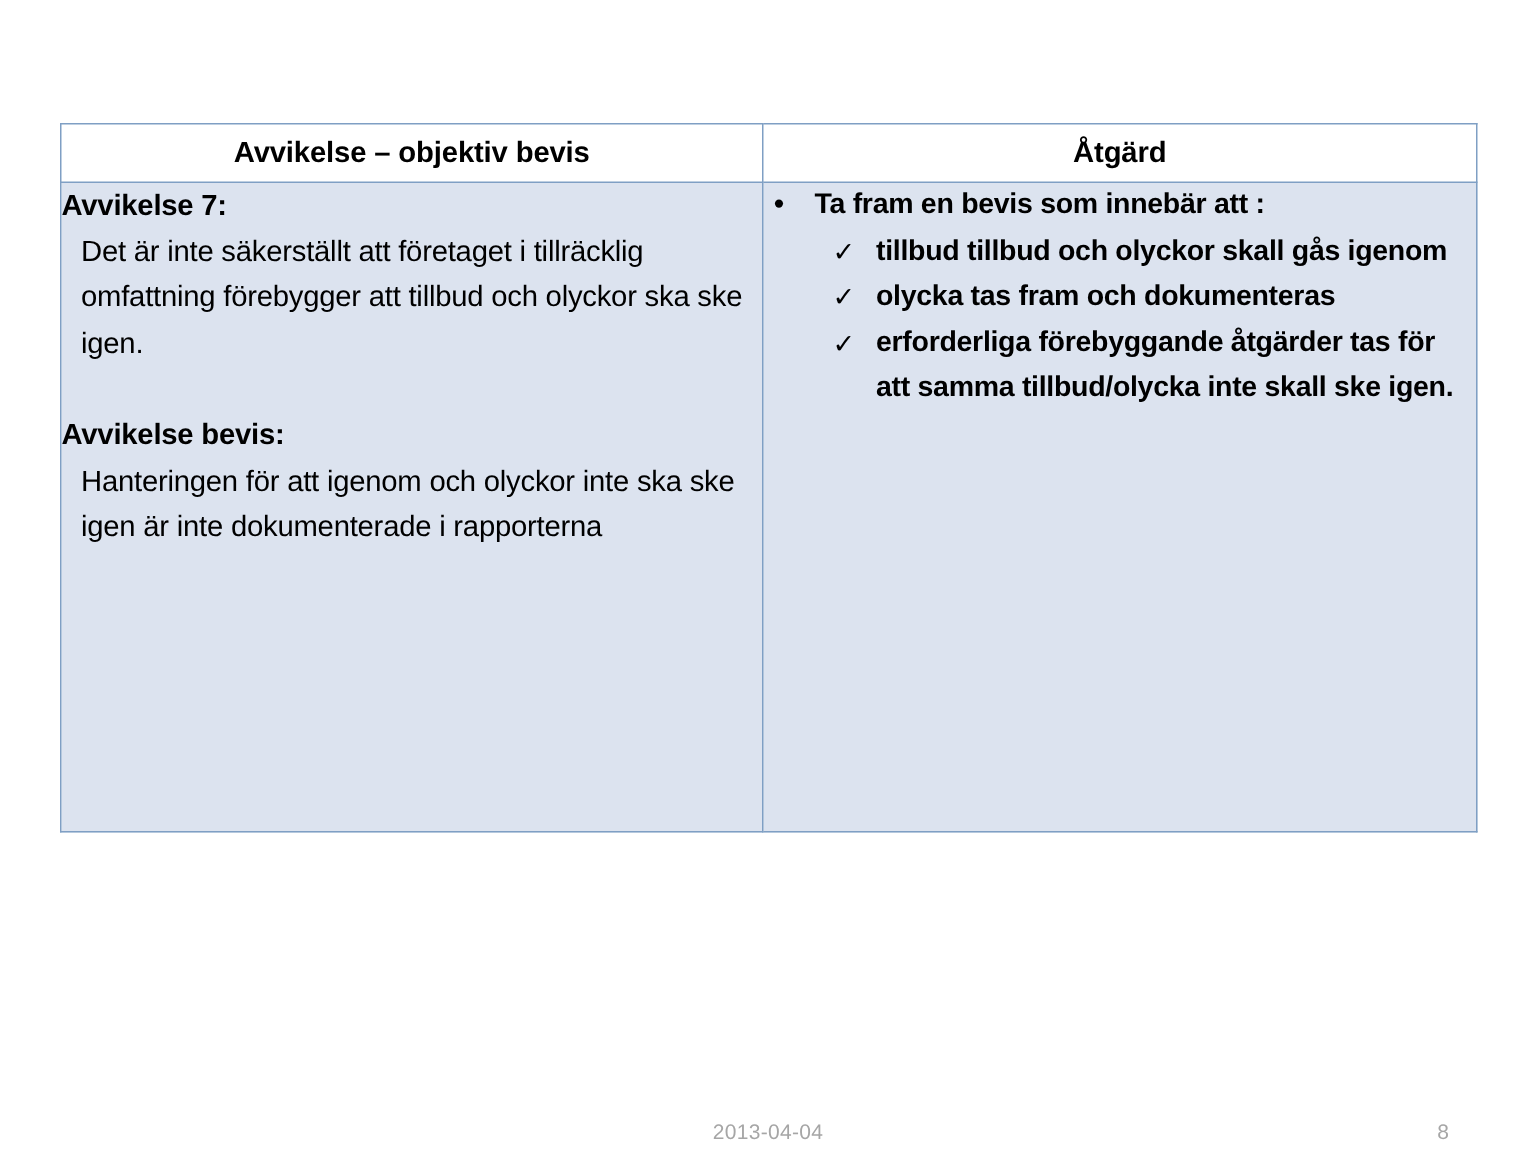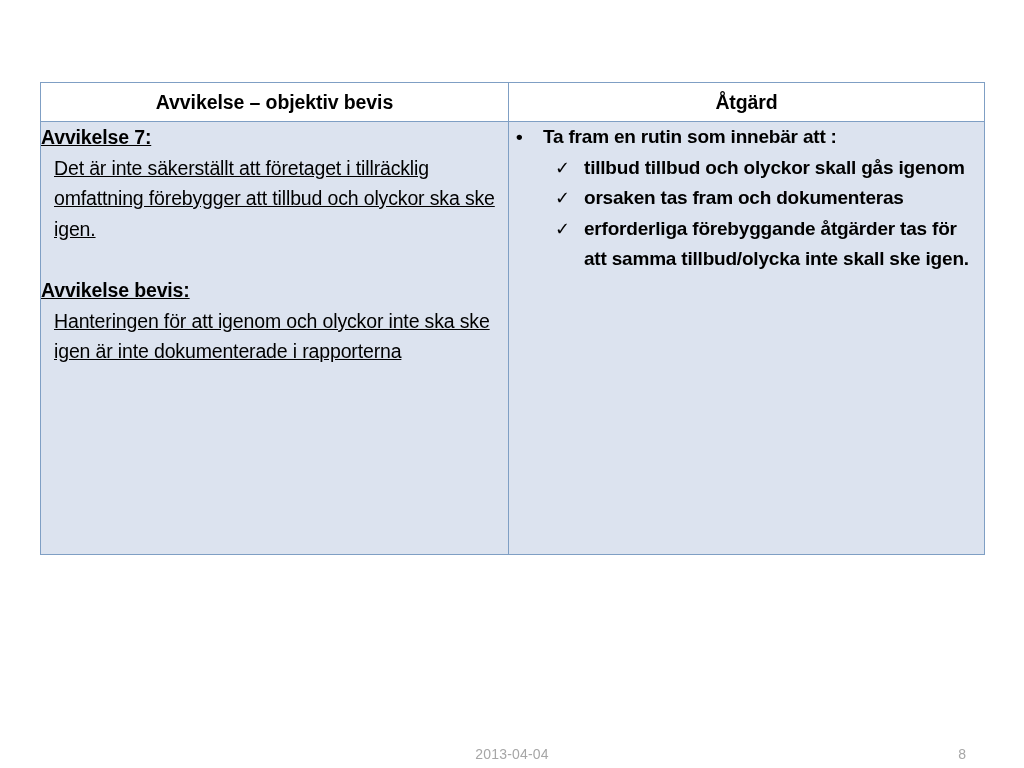--- a/index.html
+++ b/index.html
@@ -60,21 +60,20 @@
 
   
   .cell-left {
     padding: 12px 12px 0 14px;
   }
   .cell-left .para {
     font-size: 19.5px;
     line-height: 30.5px;
     color: #000000;
     letter-spacing: -0.15px;
-    text-decoration: underline;
   }
   .cell-left .para-title {
     font-weight: bold;
   }
   .cell-left .para-body {
     font-weight: normal;
     padding-left: 13px;
   }
   .cell-left .spacer {
     height: 31px;
@@ -178,30 +177,30 @@
             <div class="para-title">Avvikelse bevis:</div>
             <div class="para-body">Hanteringen för att igenom och olyckor inte ska ske igen är inte dokumenterade i rapporterna</div>
           </div>
 
         </td>
 
         <td class="cell-right">
           <ul class="bullet-list">
             <li class="bullet-item">
               <span class="bullet-marker">•</span>
-              <span>Ta fram en rutin som innebär att :</span>
+              <span>Ta fram en bevis som innebär att :</span>
 
               <ul class="check-list">
                 <li class="check-item">
                   <span class="check-marker">✓</span>
                   <span>tillbud tillbud och olyckor skall gås igenom</span>
                 </li>
                 <li class="check-item">
                   <span class="check-marker">✓</span>
-                  <span> orsaken tas fram och dokumenteras</span>
+                  <span> olycka tas fram och dokumenteras</span>
                 </li>
                 <li class="check-item">
                   <span class="check-marker">✓</span>
                   <span>erforderliga förebyggande åtgärder tas för att samma tillbud/olycka inte skall ske igen.</span>
                 </li>
               </ul>
             </li>
           </ul>
         </td>
       </tr>

